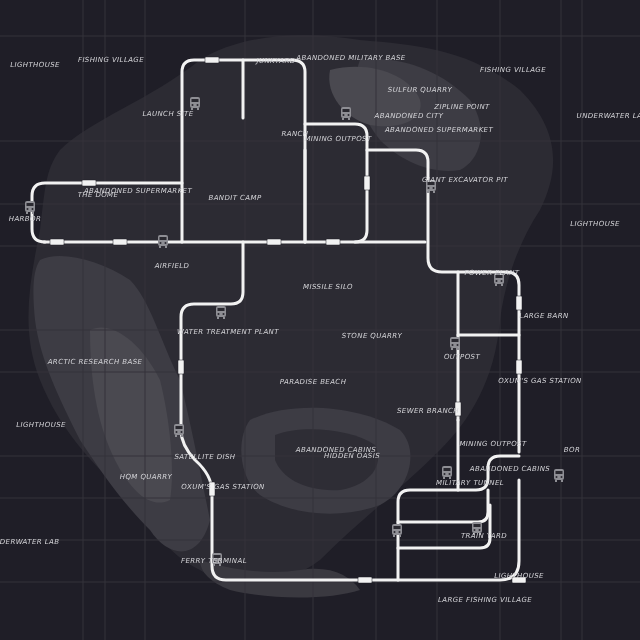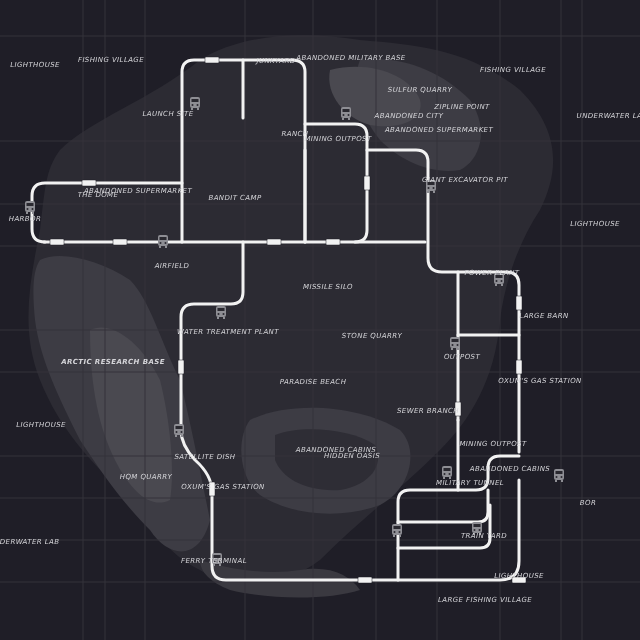--- a/index.html
+++ b/index.html
@@ -254,31 +254,31 @@
       <div class="lbl" style="left: 235px; top: 198px;">Bandit Camp</div>
       <div class="lbl" style="left: 595px; top: 224px;">Lighthouse</div>
       <div class="lbl" style="left: 25px; top: 219px;">Harbor</div>
       <div class="lbl" style="left: 172px; top: 266px;">Airfield</div>
       <div class="lbl" style="left: 328px; top: 287px;">Missile Silo</div>
       <div class="lbl" style="left: 492px; top: 273px;">Power Plant</div>
       <div class="lbl" style="left: 228px; top: 332px;">Water Treatment Plant</div>
       <div class="lbl" style="left: 544px; top: 316px;">Large Barn</div>
       <div class="lbl" style="left: 372px; top: 336px;">Stone Quarry</div>
       <div class="lbl" style="left: 462px; top: 357px; font-style: italic;">Outpost</div>
-      <div class="lbl" style="left: 113px; top: 362px; font-weight: bold;">Arctic Research Base</div>
+      <div class="lbl" style="left: 95px; top: 362px;">Arctic Research Base</div>
       <div class="lbl" style="left: 313px; top: 382px;">Paradise Beach</div>
       <div class="lbl" style="left: 540px; top: 381px;">Oxum's Gas Station</div>
       <div class="lbl" style="left: 428px; top: 411px;">Sewer Branch</div>
       <div class="lbl" style="left: 41px; top: 425px;">Lighthouse</div>
       <div class="lbl" style="left: 493px; top: 444px;">Mining Outpost</div>
       <div class="lbl" style="left: 205px; top: 457px;">Satellite Dish</div>
       <div class="lbl" style="left: 336px; top: 450px;">Abandoned Cabins</div>
       <div class="lbl" style="left: 336px; top: 456px; padding-left: 32px;">Hidden Oasis</div>
       <div class="lbl" style="left: 510px; top: 469px;">Abandoned Cabins</div>
-      <div class="lbl" style="left: 572px; top: 503px; margin-left: 16px;">Bor</div>
+      <div class="lbl" style="left: 572px; top: 450px;">Bor</div>
       <div class="lbl" style="left: 146px; top: 477px;">HQM Quarry</div>
       <div class="lbl" style="left: 439px; top: 483px; margin-left: 31px;">Military Tunnel</div>
       <div class="lbl" style="left: 223px; top: 487px;">Oxum's Gas Station</div>
       <div class="lbl" style="left: 484px; top: 536px; text-align: center;">Train Yard</div>
       <div class="lbl" style="left: 24px; top: 542px;">Underwater Lab</div>
       <div class="lbl" style="left: 214px; top: 561px;">Ferry Terminal</div>
       <div class="lbl" style="left: 519px; top: 576px;">Lighthouse</div>
       <div class="lbl" style="left: 485px; top: 600px;">Large Fishing Village</div>
     </div>
 </div>

